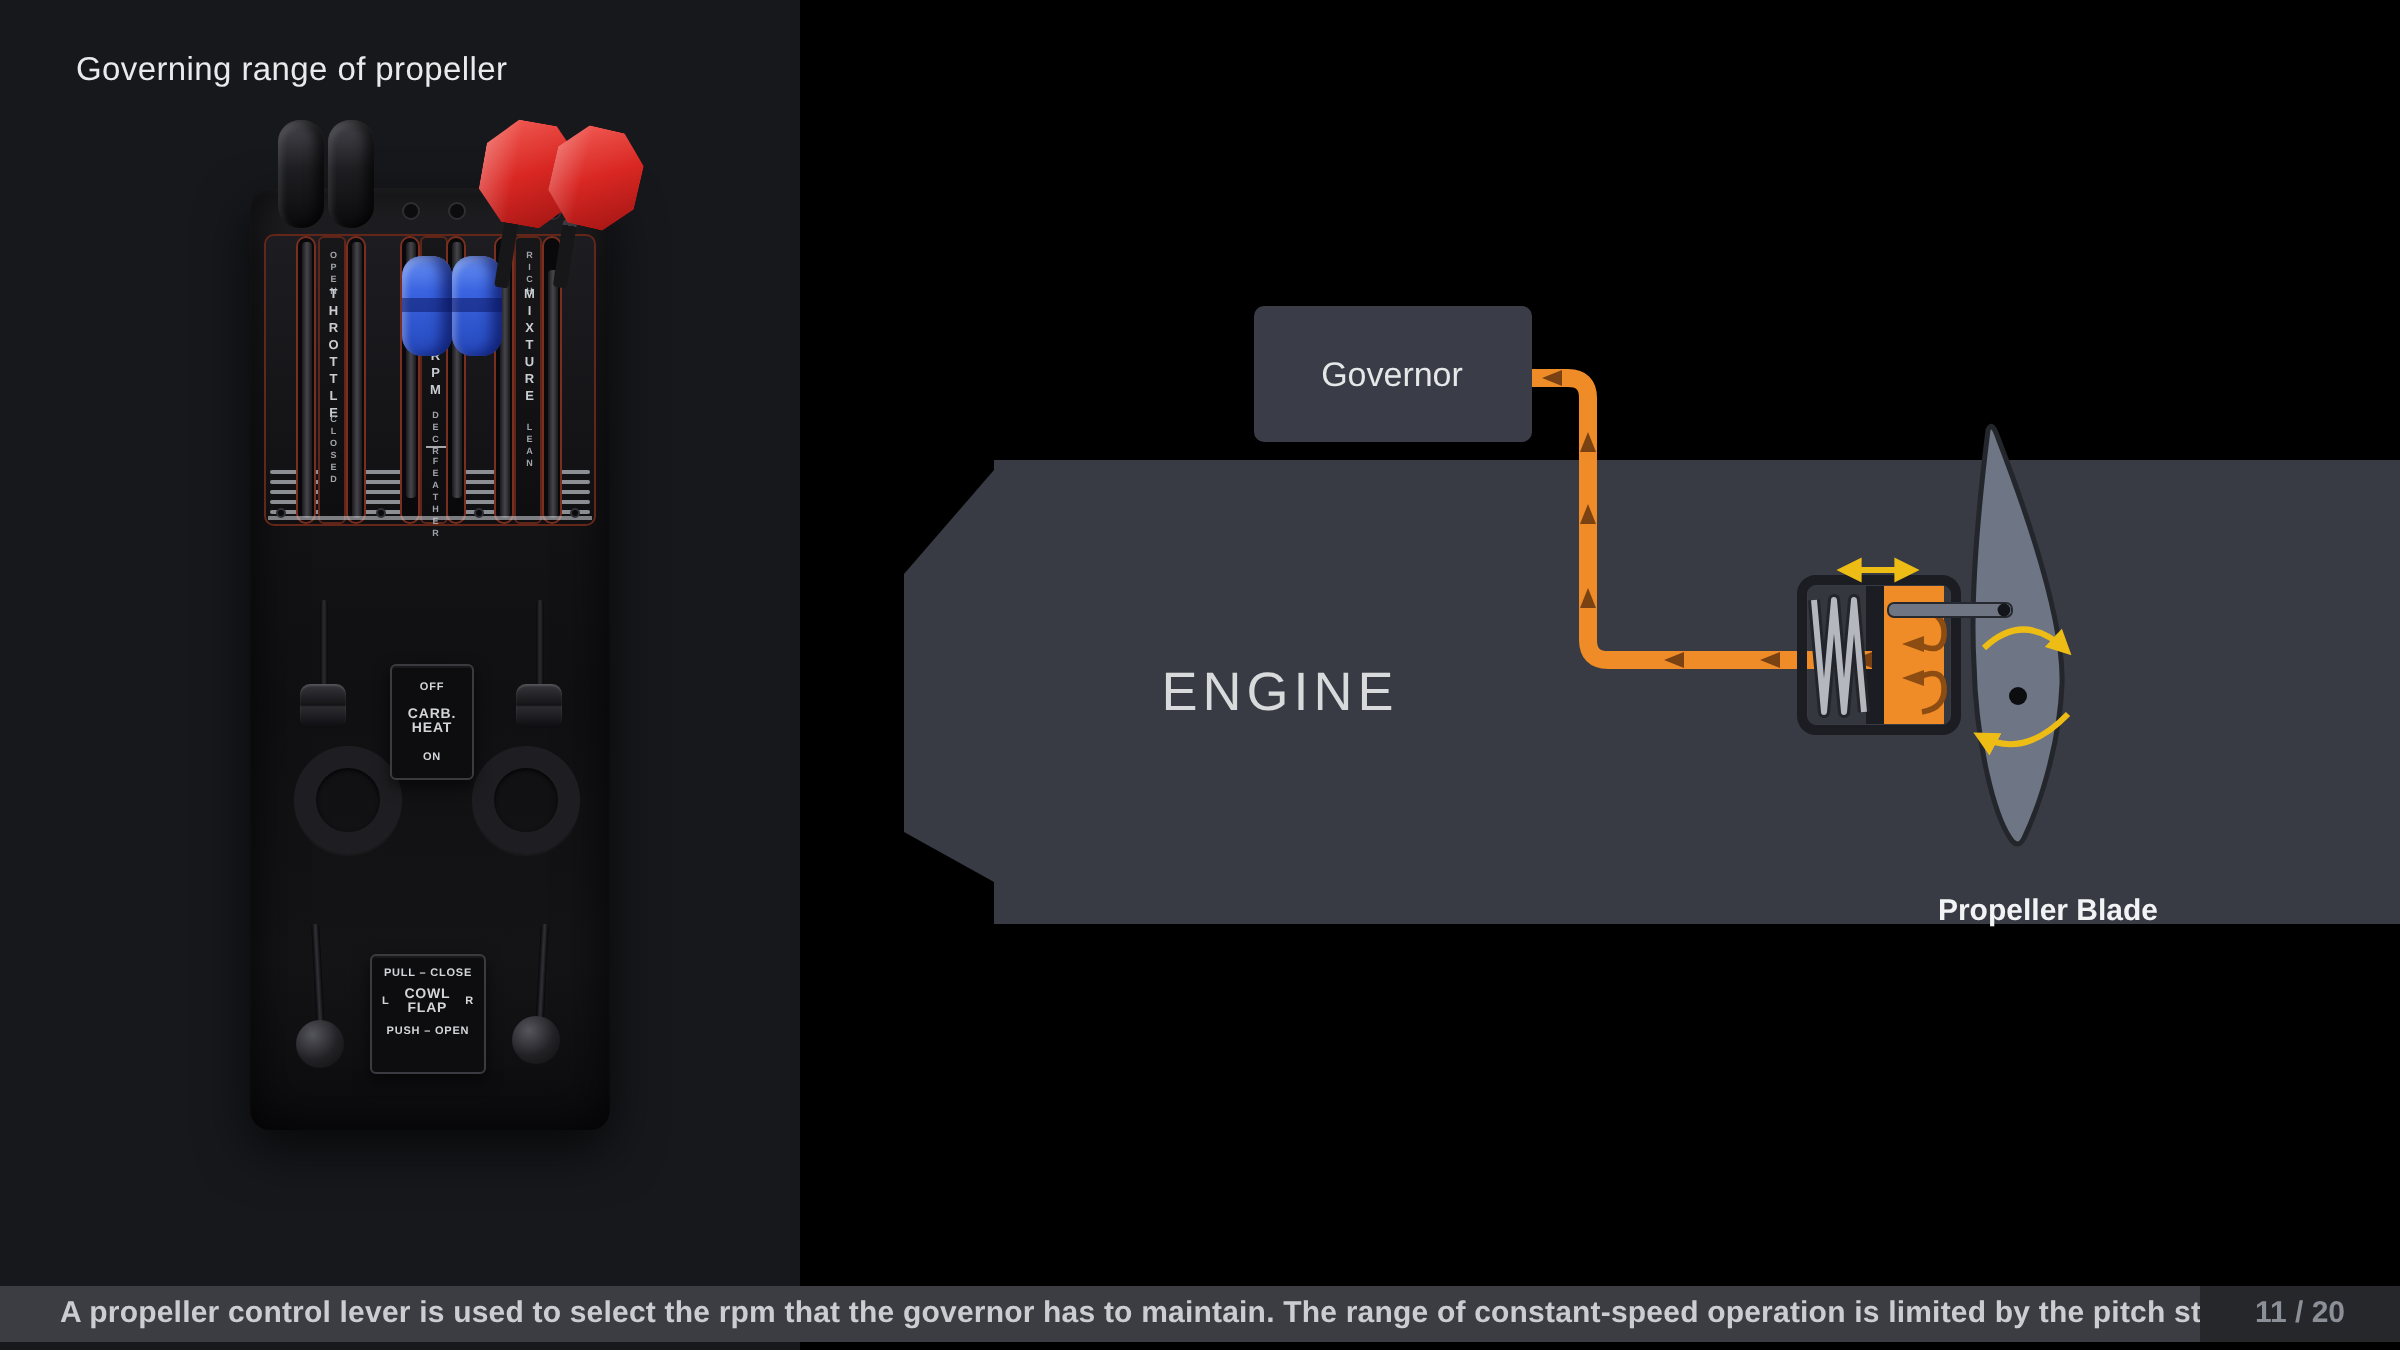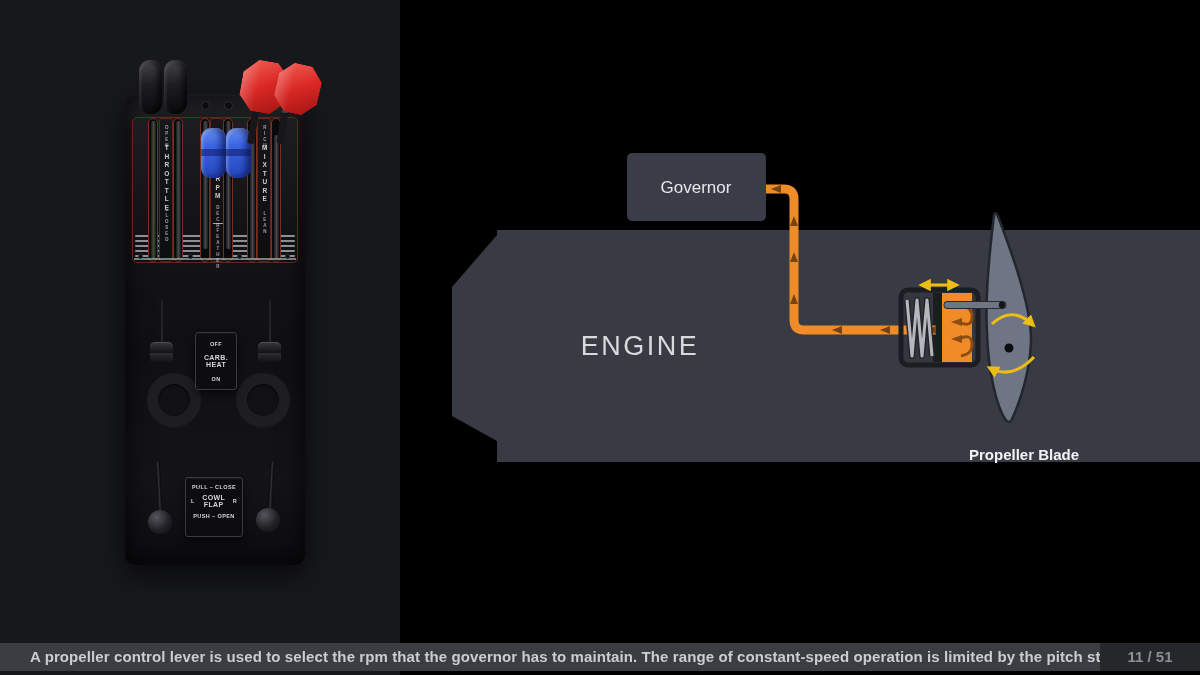--- a/index.html
+++ b/index.html
@@ -75,20 +75,21 @@
 
   .diagram{position:absolute;left:400px;top:0;}
   svg text{font-family:"Liberation Sans",sans-serif;}
 </style>
 </head>
 <body>
 
 <div class="stage">
 
   <div class="left-panel">
+    <div class="slide-title">Governing range of propeller</div>
 
     <div class="quadrant">
 
       <div class="screw q-abs" style="left:23.5px;top:7px;"></div>
       <div class="screw q-abs" style="left:48.5px;top:7px;"></div>
       <div class="screw q-abs" style="left:75.5px;top:7px;"></div>
       <div class="screw q-abs" style="left:98.5px;top:7px;"></div>
       <div class="screw q-abs" style="left:122.5px;top:7px;"></div>
       <div class="screw q-abs" style="left:146.5px;top:7px;"></div>
 
@@ -240,17 +241,17 @@
     <line x1="522" y1="285" x2="556" y2="285" stroke="#eebd15" stroke-width="3" marker-start="url(#ah-y)" marker-end="url(#ah-y)"></line>
     <path d="M592,324 Q612,305 633,325" fill="none" stroke="#eebd15" stroke-width="3" marker-end="url(#ah-y)"></path>
     <path d="M634,357 Q612,380 590,368" fill="none" stroke="#eebd15" stroke-width="3" marker-end="url(#ah-y)"></path>
 
     <text x="624" y="460" font-size="15" font-weight="600" fill="#f2f3f5" text-anchor="middle">Propeller Blade</text>
   </svg>
 
   <div class="footer-bar">
     <div class="caption">A propeller control lever is used to select the rpm that the governor has to maintain. The range of constant-speed operation is limited by the pitch stops.</div>
     <div class="page-box">
-      <div class="page-label">11 / 51</div>
+      <div class="page-label">11 / 20</div>
     </div>
   </div>
 
 </div>
 
 </body></html>

